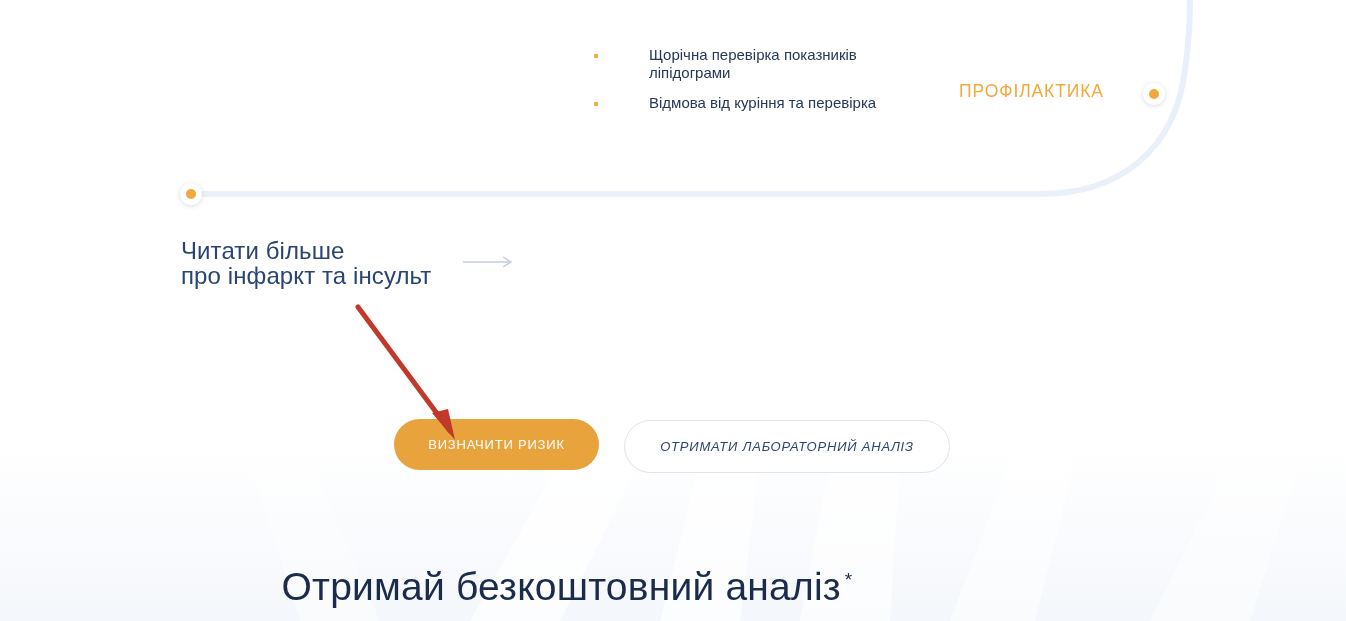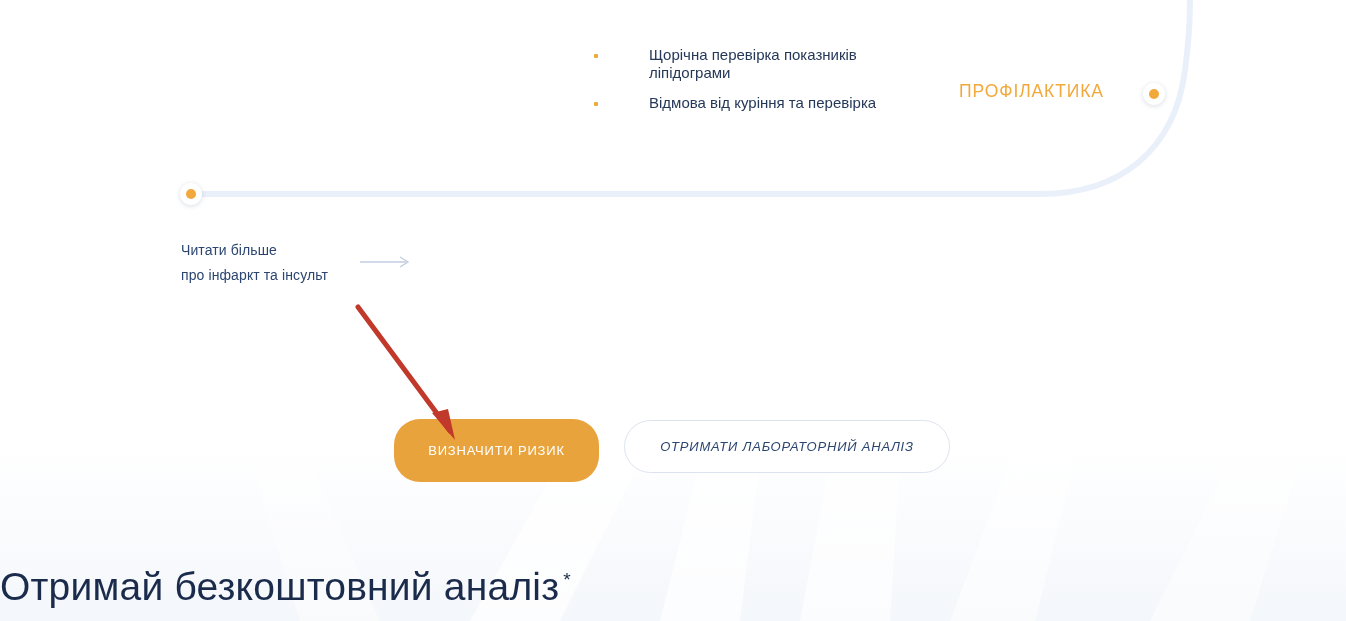--- a/index.html
+++ b/index.html
@@ -109,21 +109,21 @@
   
   #read-more {
     position: absolute;
     left: 181px;
     top: 238px;
     display: flex;
     align-items: center;
     cursor: pointer;
   }
   #read-more-text {
-    font-size: 14px;
+    font-size: 24px;
     line-height: 25px;
     color: #2b4570;
     white-space: pre-line;
     letter-spacing: 0.1px;
   }
   #read-more-arrow {
     margin-left: 32px;
     margin-top: 2px;
   }
 
@@ -138,21 +138,21 @@
   .btn {
     border: none;
     cursor: pointer;
     font-family: inherit;
     letter-spacing: 0.8px;
     white-space: nowrap;
     box-sizing: border-box;
   }
   #btn-primary {
     width: 205px;
-    height: 63px;
+    height: 51px;
     border-radius: 26px;
     background: #e8a33d;
     color: #ffffff;
     font-size: 13px;
     margin-top: 0px;
   }
   #btn-secondary {
     width: 326px;
     height: 53px;
     border-radius: 27px;
@@ -174,20 +174,21 @@
     height: 145px;
     pointer-events: none;
   }
 
   
   #bottom-heading {
     position: absolute;
     left: 0;
     top: 565px;
     width: 1134px;
+    text-align: center;
     font-size: 39px;
     color: #1b2b4b;
     letter-spacing: 0.2px;
   }
   #bottom-heading .asterisk {
     font-size: 19px;
     vertical-align: super;
     margin-left: 4px;
   }
 </style>

